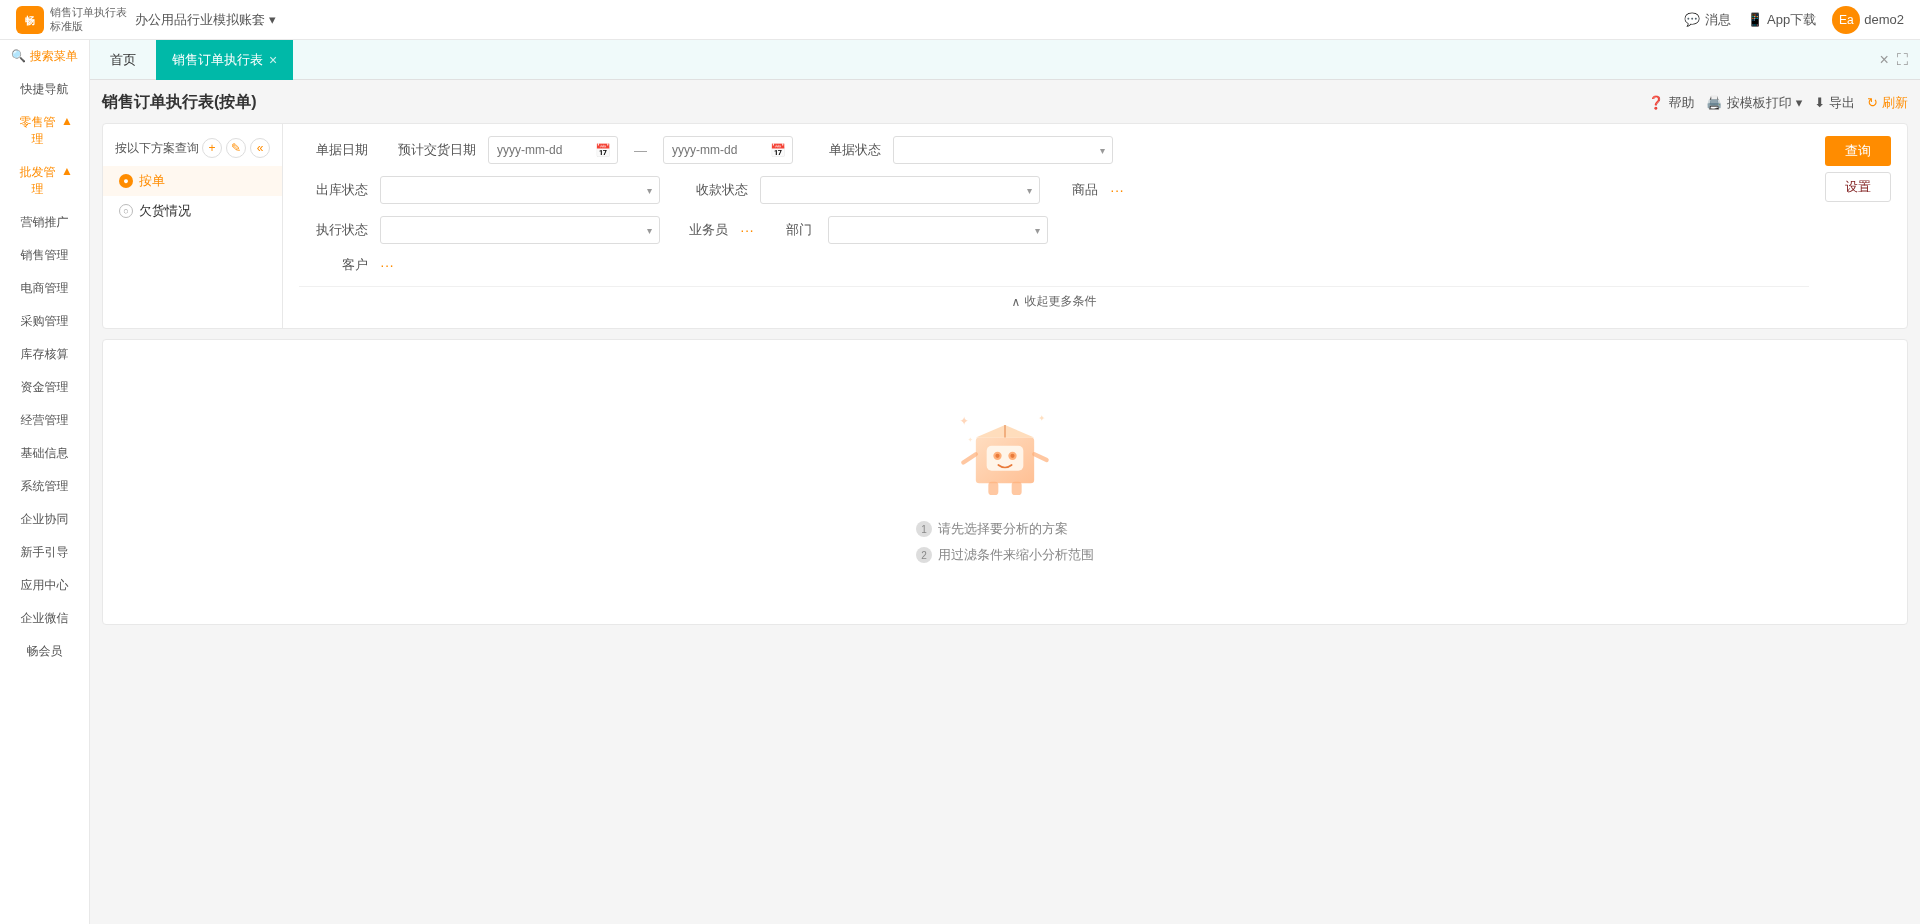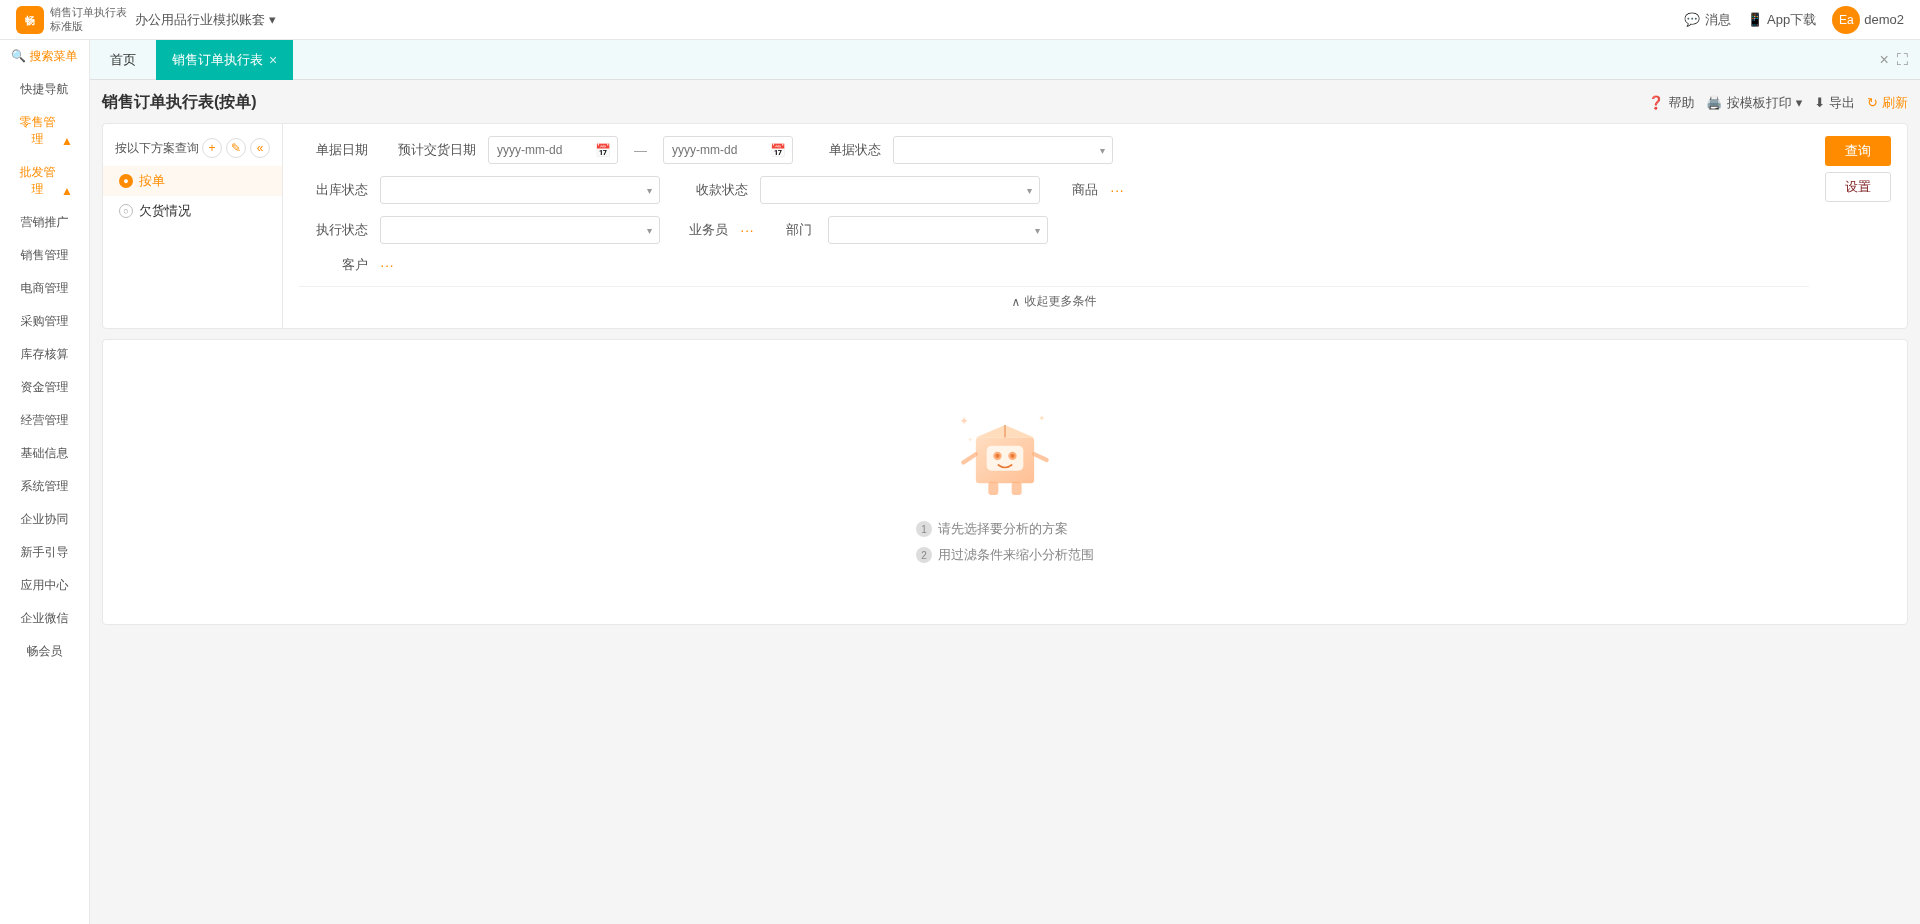--- a/index.html
+++ b/index.html
@@ -92,36 +92,35 @@
       flex-direction: column;
       overflow-y: auto;
       flex-shrink: 0;
     }
     .sidebar-search {
       padding: 8px 6px;
       font-size: 12px;
       color: #ff8c00;
       text-align: center;
       cursor: pointer;
-      font-family: Liberation Serif, serif;
     }
     .sidebar-nav-item {
       padding: 8px 6px;
       font-size: 12px;
       color: #555;
       text-align: center;
       cursor: pointer;
     }
     .sidebar-section {
       padding: 8px 16px;
       font-size: 12px;
       color: #ff8c00;
       text-align: center;
       display: flex;
-      align-items: flex-end;
+      align-items: flex-start;
       justify-content: center;
       gap: 2px;
       cursor: pointer;
     }
     .sidebar-section.has-sub { color: #ff8c00; }
 
     
     .content-area {
       flex: 1;
       display: flex;

